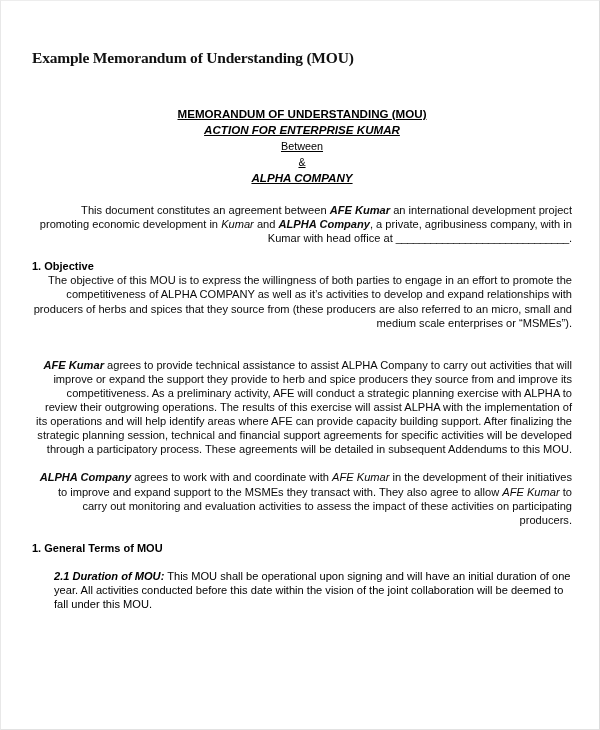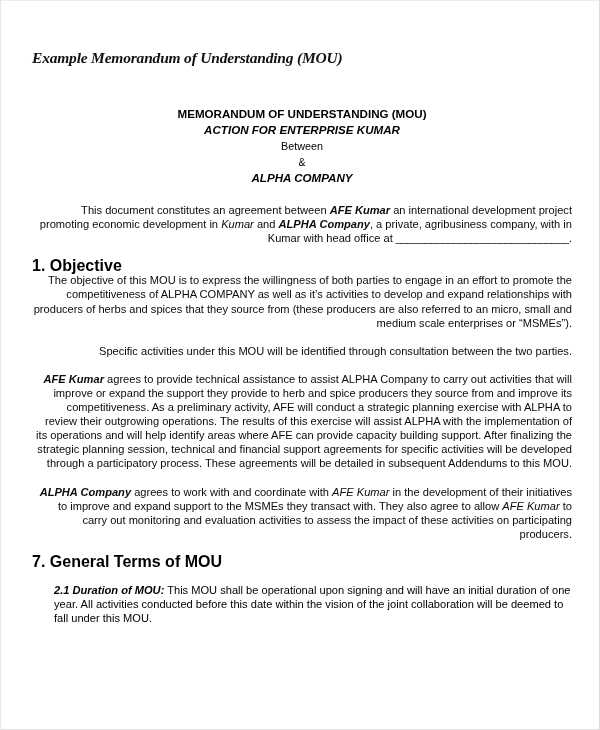--- a/index.html
+++ b/index.html
@@ -31,33 +31,33 @@
   .doc-title {
     position: absolute;
     left: 31px;
     top: 48px;
     font-family: "Liberation Serif", "DejaVu Serif", serif;
     font-weight: bold;
     font-size: 15.5px;
     letter-spacing: -0.2px;
     color: #111111;
     white-space: nowrap;
-    font-style: italic;
   }
 
   .content {
     position: absolute;
     left: 31px;
     top: 105px;
     width: 540px;
   }
 
   .heading-block {
     text-align: center;
     margin: 0 0 0 0;
+    text-decoration: underline;
   }
   .heading-block .hl {
     display: block;
     font-size: 11.6px;
     line-height: 16px;
     color: #000;
   }
   .hl.b  { font-weight: bold; }
   .hl.bi { font-weight: bold; font-style: italic; }
   .hl.n  { font-weight: normal; font-size: 10.8px; }
@@ -68,21 +68,21 @@
     font-size: 11.1px;
     line-height: 14.1px;
     text-align: right;
     color: #0a0a0a;
   }
   .gap-md { height: 14px; }
   .gap-lg { height: 17px; }
 
   .sect-head {
     margin: 0;
-    font-size: 16px;
+    font-size: 11px;
     line-height: 14.1px;
     font-weight: bold;
   }
 
   .indent-para {
     margin: 0 4px 0 22px;
     width: 518px;
     font-size: 11.1px;
     line-height: 14.1px;
   }
@@ -114,32 +114,31 @@
 
     <p class="para"><span>This document constitutes an agreement between </span><span class="bi">AFE Kumar</span><span> an international development project promoting economic development in </span><i>Kumar</i><span> and </span><span class="bi">ALPHA Company</span><span>, a private, agribusiness company, with in Kumar with head office at </span><span class="blank-line">______________________________</span><span>.</span></p>
 
     <div class="gap-md"></div>
 
     <p class="sect-head">1. Objective</p>
     <p class="para">The objective of this MOU is to express the willingness of both parties to engage in an effort to promote the competitiveness of ALPHA COMPANY as well as it’s activities to develop and expand relationships with producers of herbs and spices that they source from (these producers are also referred to an micro, small and medium scale enterprises or “MSMEs”).</p>
 
     <div class="gap-md"></div>
 
-    <p class="para">Specific activities under this MOU will be identified through consultation between the two parties.</p>
 
     <div class="gap-md"></div>
 
     <p class="para"><span class="bi">AFE Kumar</span><span> agrees to provide technical assistance to assist ALPHA Company to carry out activities that will improve or expand the support they provide to herb and spice producers they source from and improve its competitiveness. As a preliminary activity, AFE will conduct a strategic planning exercise with ALPHA to review their outgrowing operations. The results of this exercise will assist ALPHA with the implementation of its operations and will help identify areas where AFE can provide capacity building support. After finalizing the strategic planning session, technical and financial support agreements for specific activities will be developed through a participatory process. These agreements will be detailed in subsequent Addendums to this MOU.</span></p>
 
     <div class="gap-md"></div>
 
     <p class="para"><span class="bi">ALPHA Company</span><span> agrees to work with and coordinate with </span><i>AFE Kumar</i><span> in the development of their initiatives to improve and expand support to the MSMEs they transact with. They also agree to allow </span><i>AFE Kumar</i><span> to carry out monitoring and evaluation activities to assess the impact of these activities on participating producers.</span></p>
 
     <div class="gap-md"></div>
 
-    <p class="sect-head">7. General Terms of MOU</p>
+    <p class="sect-head">1. General Terms of MOU</p>
 
     <div class="gap-md"></div>
 
     <p class="indent-para"><span class="bi">2.1 Duration of MOU:</span><span> This MOU shall be operational upon signing and will have an initial duration of one year.  All activities conducted before this date within the vision of the joint collaboration will be deemed to fall under this MOU.</span></p>
 
   </div>
 </div>
 
 </body></html>

